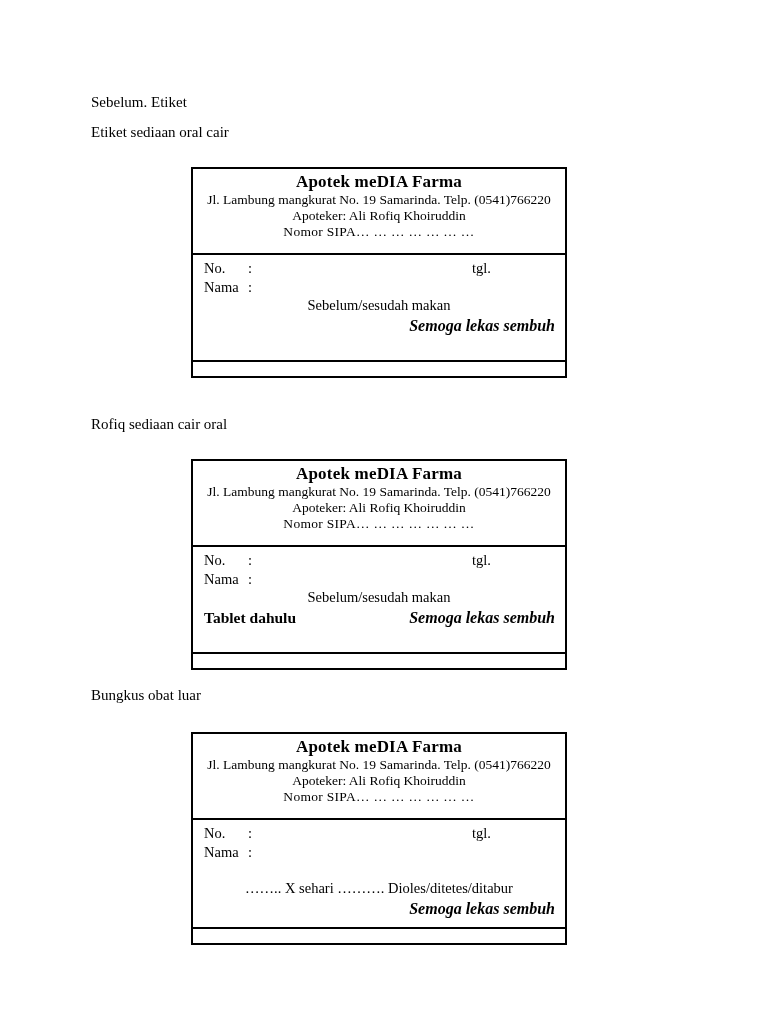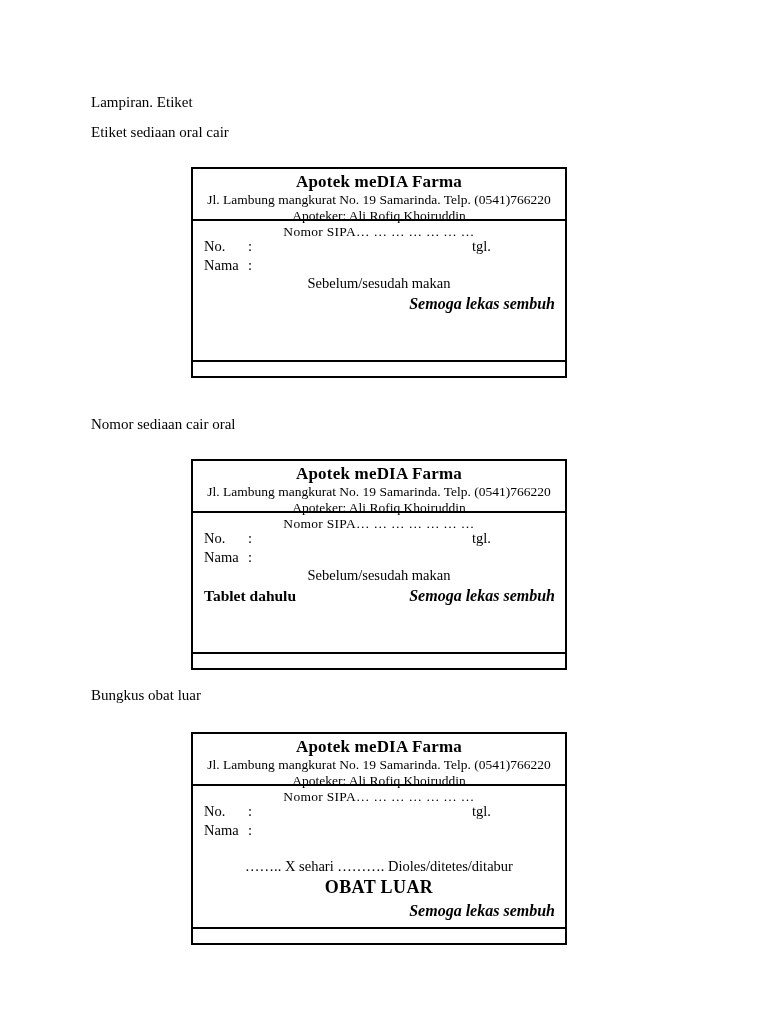--- a/index.html
+++ b/index.html
@@ -38,21 +38,21 @@
     flex-direction: column;
   }
   #label1 { top: 167px; height: 211px; }
   #label2 { top: 459px; height: 211px; }
   #label3 { top: 732px; height: 213px; }
 
   .lbl-header {
     border-bottom: 2px solid #000;
     text-align: center;
     padding-top: 3px;
-    height: 52px;
+    height: 86px;
   }
   .lbl-title {
     font-size: 17px;
     font-weight: bold;
     line-height: 20px;
     letter-spacing: 0.2px;
   }
   .lbl-sub {
     font-size: 13.5px;
     line-height: 16px;
@@ -61,21 +61,21 @@
   .lbl-sipa {
     font-size: 13.5px;
     line-height: 15px;
     letter-spacing: 0.3px;
   }
 
   .lbl-body {
     flex: 1 1 auto;
     position: relative;
     font-size: 14.5px;
-    padding-top: 16px;
+    padding-top: 4px;
     overflow: hidden;
   }
   .row-field {
     position: relative;
     padding-left: 11px;
     line-height: 18.5px;
     white-space: nowrap;
   }
   .fld { display: inline-block; width: 44px; }
   .tgl { position: absolute; left: 279px; top: 0; }
@@ -126,21 +126,21 @@
     flex: 0 0 auto;
     height: 16px;
     border-top: 2px solid #000;
   }
 </style>
 </head>
 <body>
 
 <div class="page">
 
-  <div class="doc-heading" id="doc-title">Lampiran. Etiket</div>
+  <div class="doc-heading" id="doc-title">Sebelum. Etiket</div>
 
   <div class="doc-heading" id="sec1-heading">Etiket sediaan oral cair</div>
 
   <div class="label-card" id="label1">
     <div class="lbl-header">
       <div class="lbl-title">Apotek meDIA Farma</div>
       <div class="lbl-sub">Jl. Lambung mangkurat No. 19 Samarinda. Telp. (0541)766220</div>
       <div class="lbl-sub">Apoteker: Ali Rofiq Khoiruddin</div>
       <div class="lbl-sipa">Nomor SIPA… … … … … … …</div>
     </div>
@@ -153,21 +153,21 @@
         <span class="fld">Nama</span><span>:</span>
       </div>
       <div class="row-meal">Sebelum/sesudah makan</div>
       <div class="row-closing">
         <span class="closing-text">Semoga lekas sembuh</span>
       </div>
     </div>
     <div class="lbl-strip"></div>
   </div>
 
-  <div class="doc-heading" id="sec2-heading">Nomor sediaan cair oral</div>
+  <div class="doc-heading" id="sec2-heading">Rofiq sediaan cair oral</div>
 
   <div class="label-card" id="label2">
     <div class="lbl-header">
       <div class="lbl-title">Apotek meDIA Farma</div>
       <div class="lbl-sub">Jl. Lambung mangkurat No. 19 Samarinda. Telp. (0541)766220</div>
       <div class="lbl-sub">Apoteker: Ali Rofiq Khoiruddin</div>
       <div class="lbl-sipa">Nomor SIPA… … … … … … …</div>
     </div>
     <div class="lbl-body">
       <div class="row-field">
@@ -197,23 +197,20 @@
     </div>
     <div class="lbl-body">
       <div class="row-field">
         <span class="fld">No.</span><span>:</span>
         <span class="tgl">tgl.</span>
       </div>
       <div class="row-field">
         <span class="fld">Nama</span><span>:</span>
       </div>
       <div class="row-dosage">…….. X sehari ………. Dioles/ditetes/ditabur</div>
-      <div class="row-obat-luar">
-        <span class="obat-luar-text">OBAT LUAR</span>
-      </div>
       <div class="row-closing">
         <span class="closing-text">Semoga lekas sembuh</span>
       </div>
     </div>
     <div class="lbl-strip"></div>
   </div>
 
 </div>
 
 </body></html>

